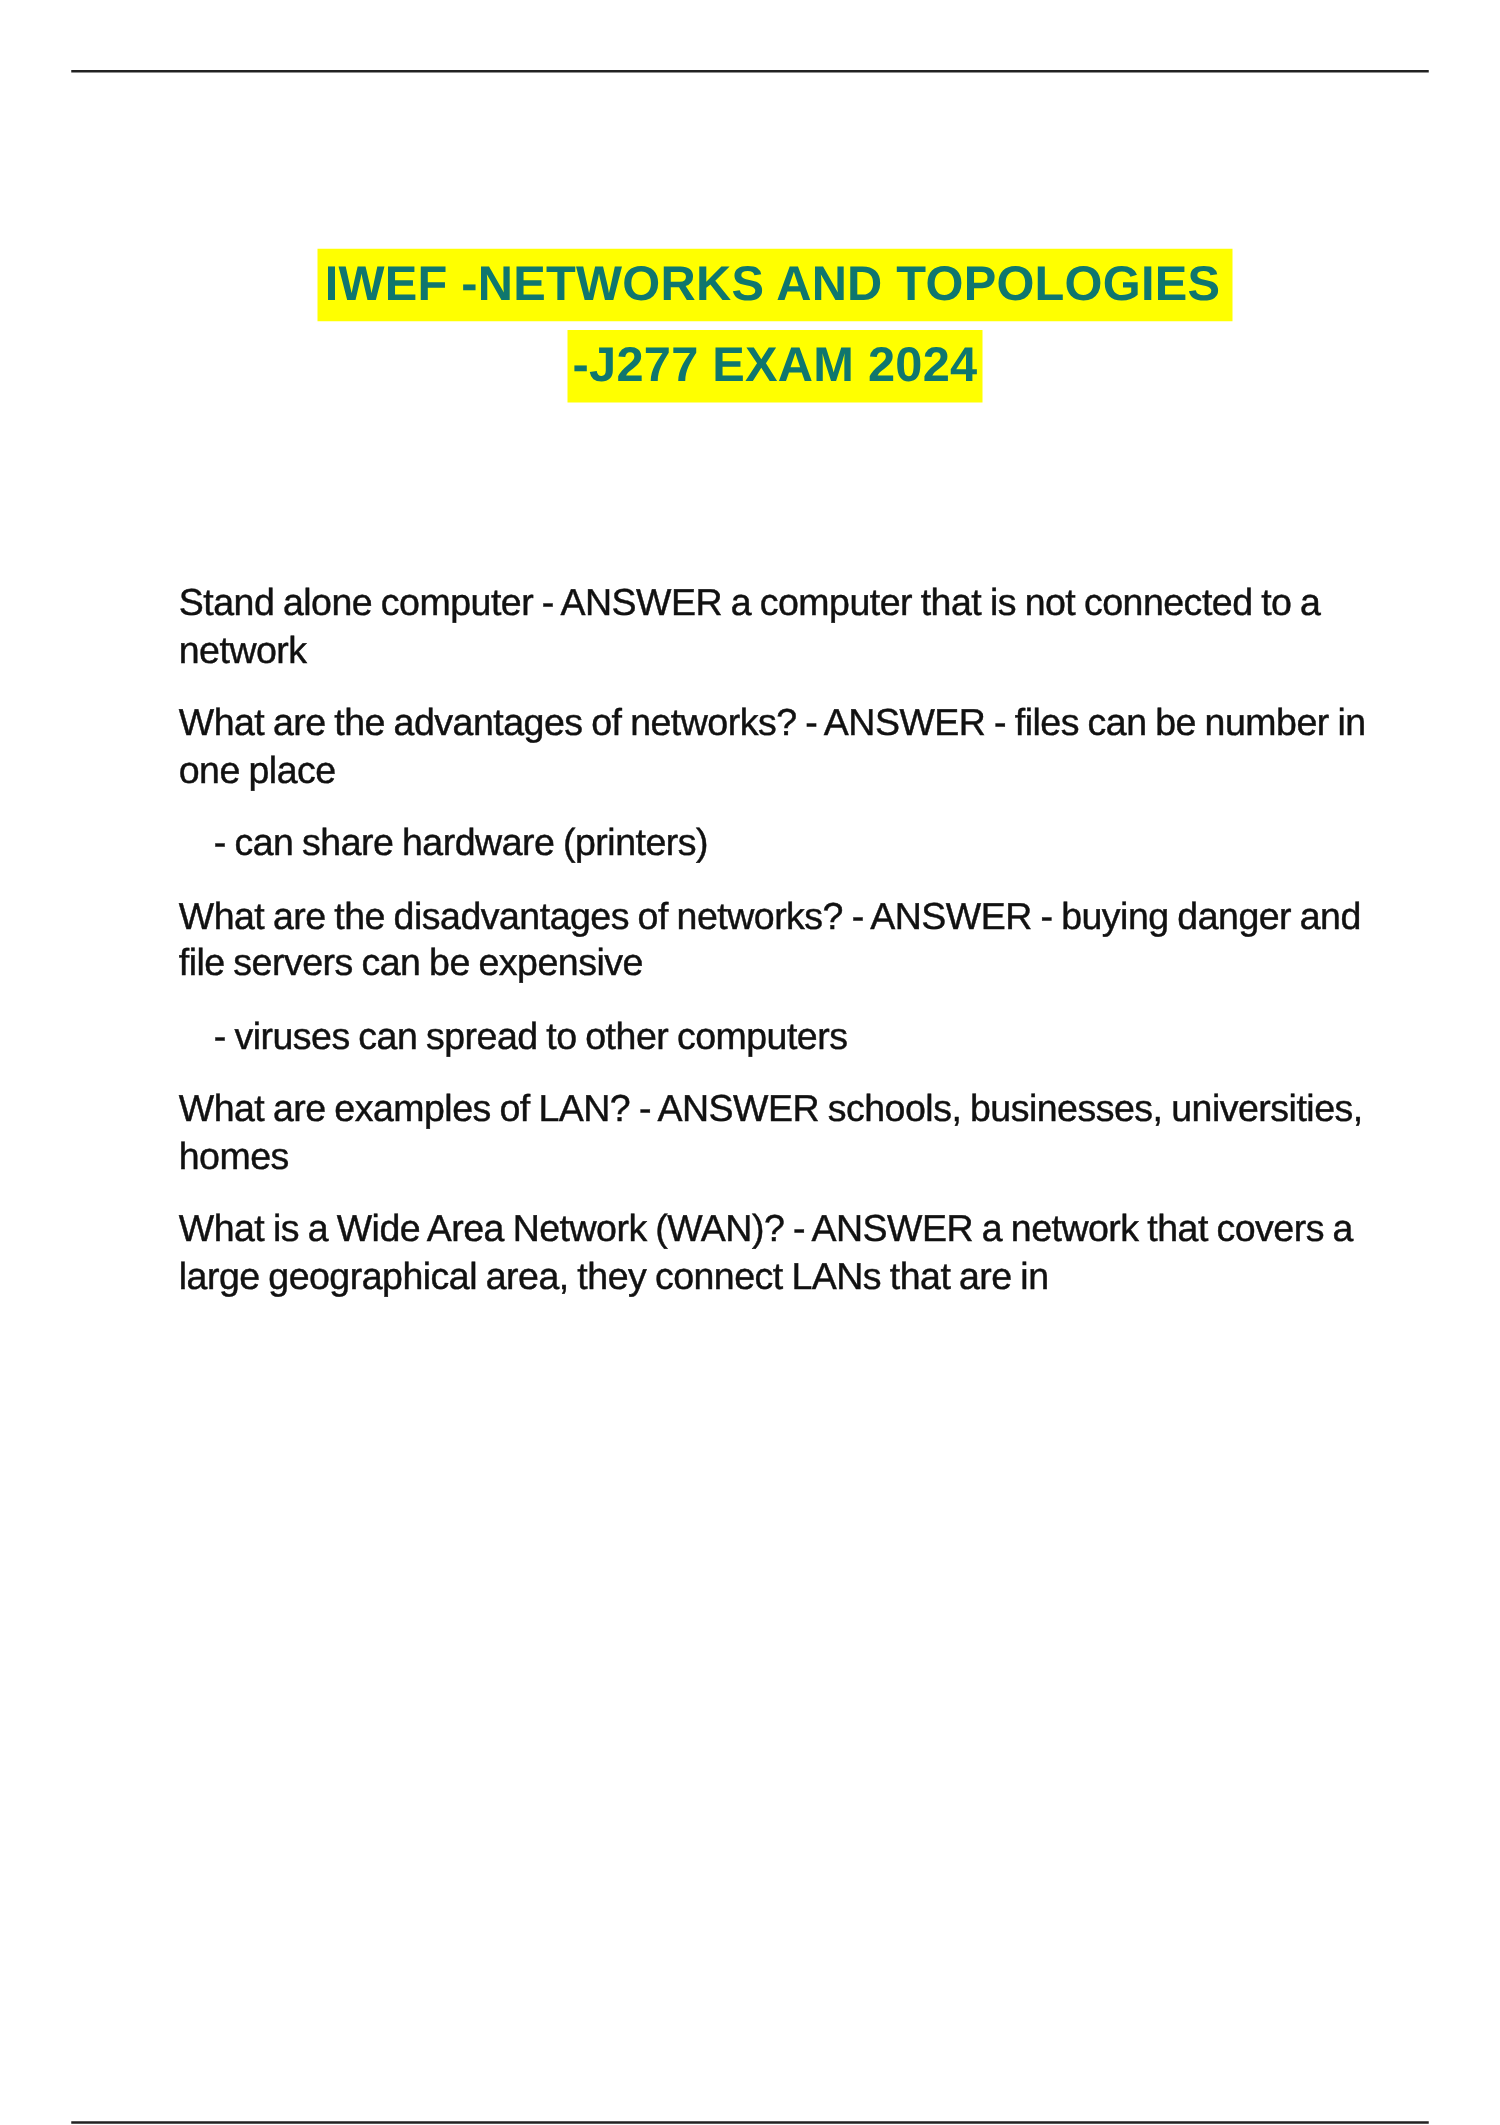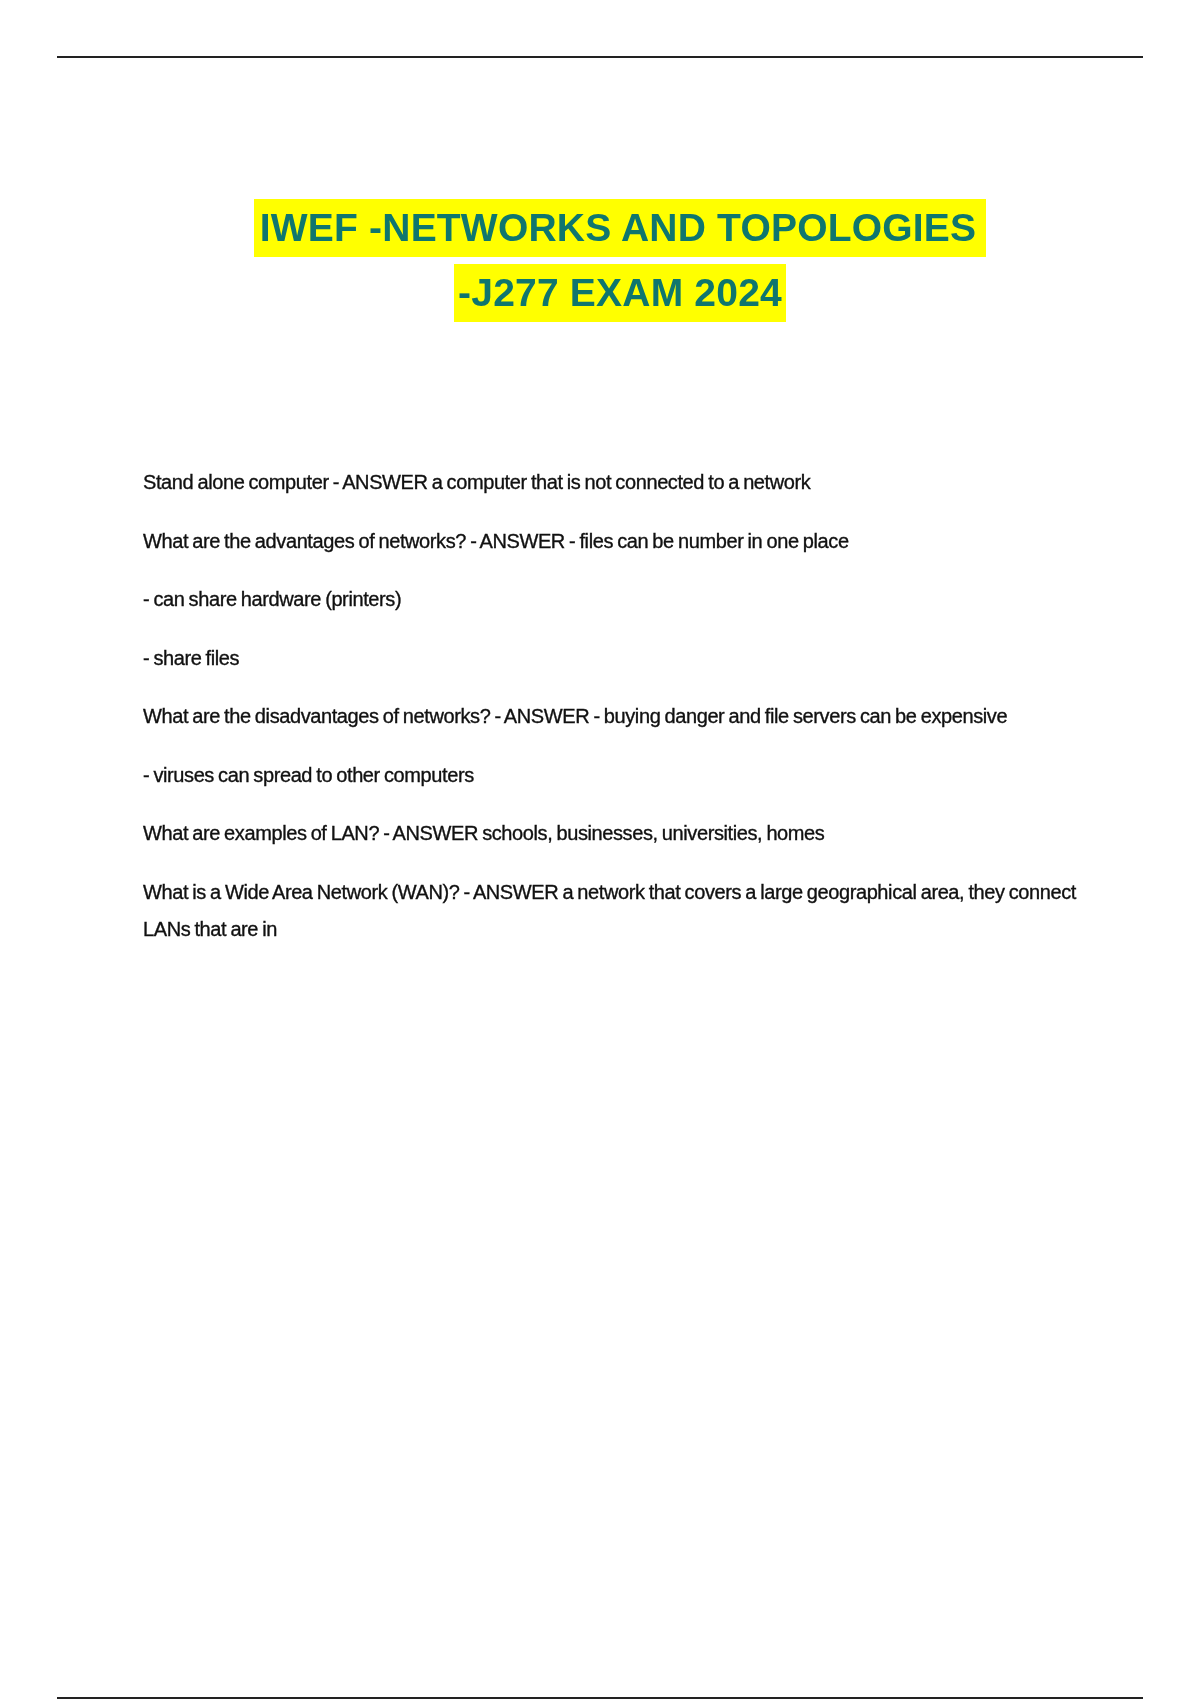--- a/index.html
+++ b/index.html
@@ -50,46 +50,46 @@
       padding: 0 4px 0 4px;
     }
 
     .content {
       position: absolute;
       top: 464px;
       left: 143px;
       width: 960px;
     }
     .para {
-      font-size: 20px;
+      font-size: 30px;
       line-height: 37.5px;
       font-weight: normal;
       margin: 0 0 21px 0;
       letter-spacing: -0.4px;
       word-spacing: -1px;
       -webkit-text-stroke: 0.35px #111111;
     }
     .para.bullet {
       margin-bottom: 21px;
+      margin-left: 28px;
     }
   </style>
 </head>
 <body>
 
 <div class="rule top"></div>
 
 <div class="title-block">
   <div><span class="title-line l1">IWEF -NETWORKS AND TOPOLOGIES</span></div>
   <div><span class="title-line l2">-J277 EXAM 2024</span></div>
 </div>
 
 <div class="content">
   <p class="para">Stand alone computer - ANSWER a computer that is not connected to a network</p>
   <p class="para">What are the advantages of networks? - ANSWER - files can be number in one place</p>
   <p class="para bullet">- can share hardware (printers)</p>
-  <p class="para bullet">- share files</p>
   <p class="para">What are the disadvantages of networks? - ANSWER - buying danger and file servers can be expensive</p>
   <p class="para bullet">- viruses can spread to other computers</p>
   <p class="para">What are examples of LAN? - ANSWER schools, businesses, universities, homes</p>
   <p class="para">What is a Wide Area Network (WAN)? - ANSWER a network that covers a large geographical area, they connect LANs that are in</p>
 </div>
 
 <div class="rule bottom"></div>
 
 </body></html>

